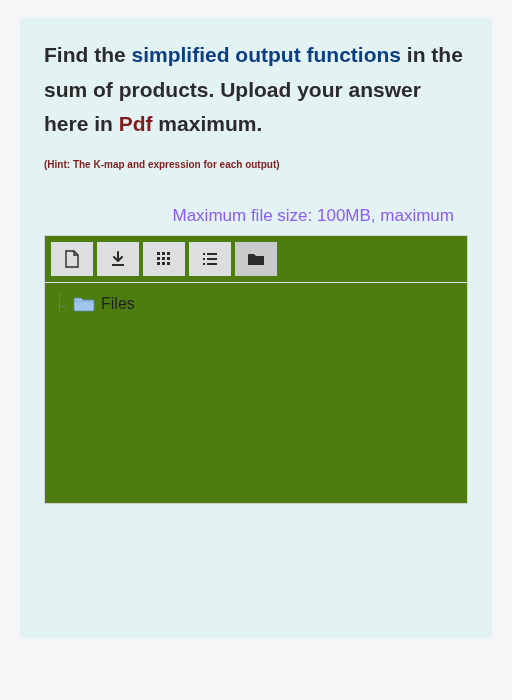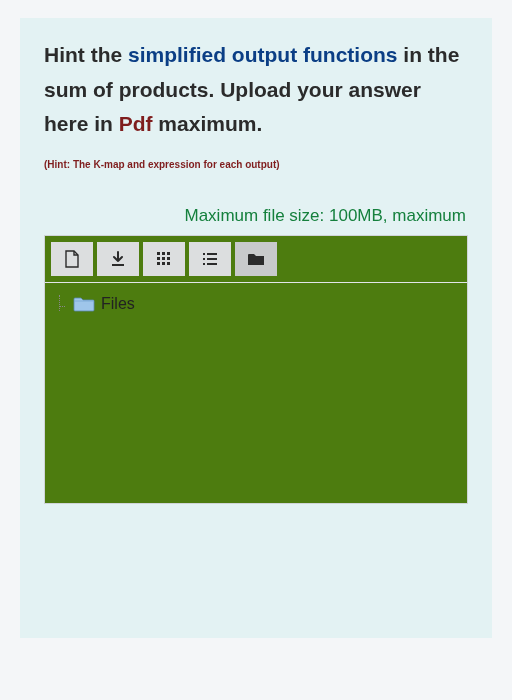--- a/index.html
+++ b/index.html
@@ -41,24 +41,24 @@
   }
   .hint {
     font-size: 10px;
     line-height: 1.75;
     color: #7f1d1d;
     font-weight: 700;
     margin: 0 0 30px 0;
   }
   .limits {
     font-size: 17px;
-    color: #15803d;
+    color: #8b5cf6;
     text-align: right;
     line-height: 1.5;
-    margin: 0 0 6px 0;
+    margin: 0 12px 6px 0;
     padding-right: 2px;
   }
   .upload-box {
     background: #4d7c0f;
     border: 1px solid #cfd4d8;
     margin-top: 4px;
   }
   .toolbar {
     display: flex;
     padding: 6px 6px;
@@ -113,21 +113,21 @@
     display:flex; align-items:center; justify-content:center;
   }
 </style>
 </head>
 <body>
 
 <div class="outer">
   <div class="question-card">
 
     <p class="prompt">
-      <span class="normal">Hint the </span><span class="highlight-blue">simplified output functions</span><span class="normal"> in the sum of products. Upload your answer here in </span><span class="highlight-red">Pdf</span><span class="normal"> maximum.</span>
+      <span class="normal">Find the </span><span class="highlight-blue">simplified output functions</span><span class="normal"> in the sum of products. Upload your answer here in </span><span class="highlight-red">Pdf</span><span class="normal"> maximum.</span>
     </p>
 
     <p class="hint">(Hint: The K-map and expression for each output)</p>
 
     <div class="limits">
       <span>Maximum file size: 100MB, maximum</span><br>
     </div>
 
     <div class="upload-box">
       <div class="toolbar">

